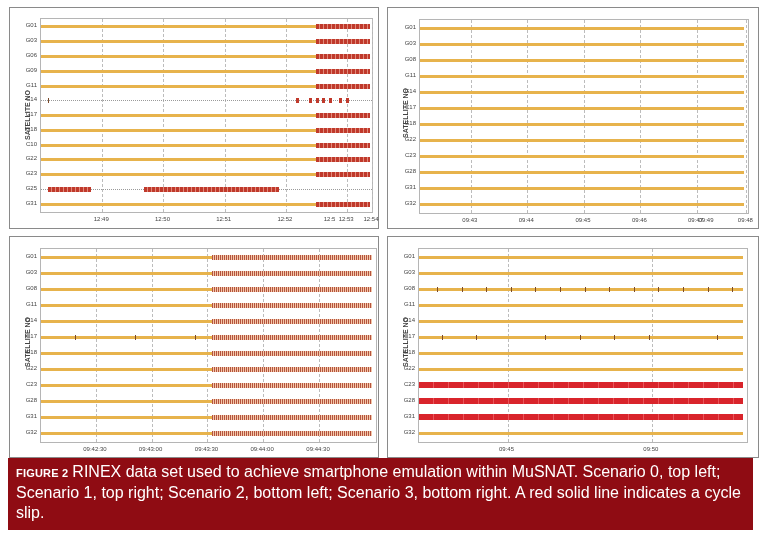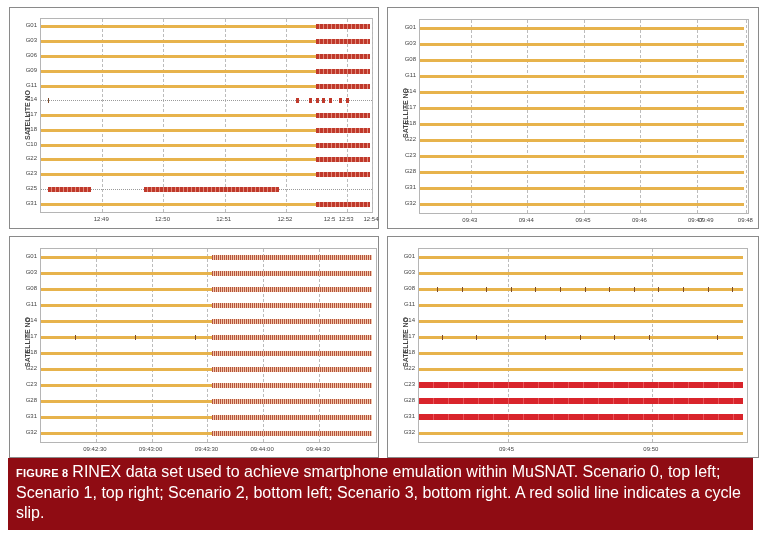--- a/index.html
+++ b/index.html
@@ -235,14 +235,14 @@
     <div class="ytick" style="left: 5px; top: 95.0913px;">C17</div>
     <div class="ytick" style="left: 5px; top: 111.108px;">G18</div>
     <div class="ytick" style="left: 5px; top: 127.124px;">G22</div>
     <div class="ytick" style="left: 5px; top: 143.141px;">C23</div>
     <div class="ytick" style="left: 5px; top: 159.158px;">G28</div>
     <div class="ytick" style="left: 5px; top: 175.174px;">G31</div>
     <div class="ytick" style="left: 5px; top: 191.191px;">G32</div>
   </div>
 
 <div class="caption">
-  <span class="fig">FIGURE 8</span><span>RINEX data set used to achieve smartphone emulation within MuSNAT. Scenario 0, top left; Scenario 1, top right; Scenario 2, bottom left; Scenario 3, bottom right. A red solid line indicates a cycle slip.</span>
+  <span class="fig">FIGURE 2</span><span>RINEX data set used to achieve smartphone emulation within MuSNAT. Scenario 0, top left; Scenario 1, top right; Scenario 2, bottom left; Scenario 3, bottom right. A red solid line indicates a cycle slip.</span>
 </div>
 
 </body></html>

